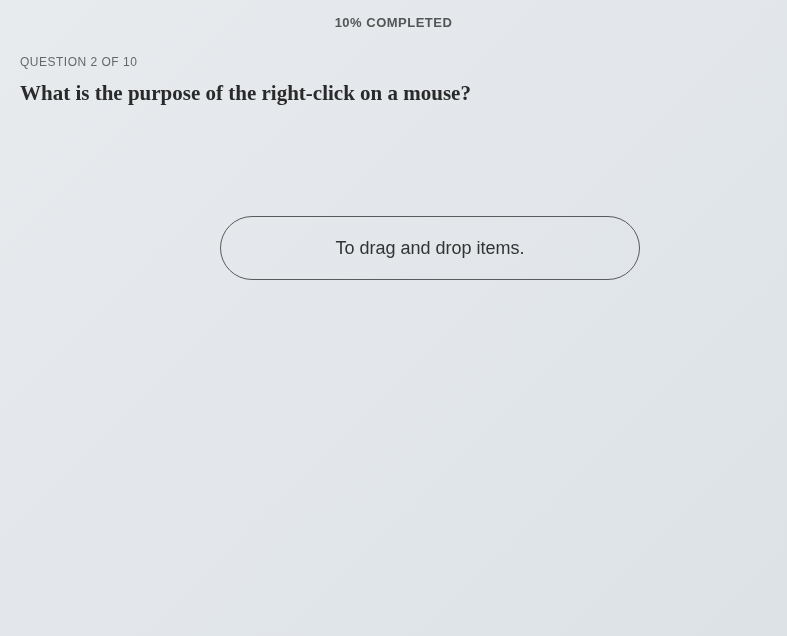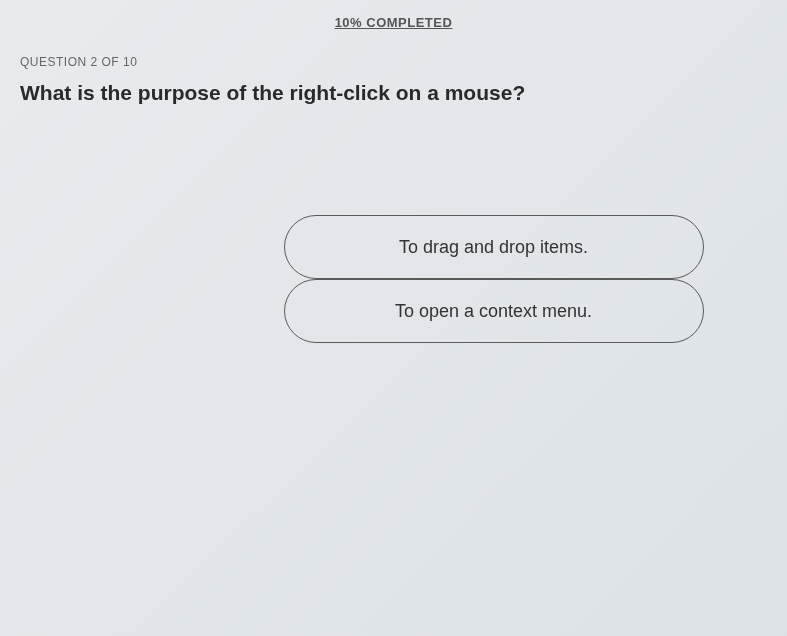--- a/index.html
+++ b/index.html
@@ -16,39 +16,39 @@
       overflow: hidden;
     }
     .progress-label {
       text-align: center;
       font-size: 13px;
       font-weight: 600;
       color: #555;
       letter-spacing: 0.5px;
       margin-bottom: 25px;
       margin-top: 5px;
-      text-decoration: underline;
     }
     .question-counter {
       font-size: 12px;
       font-weight: 500;
       color: #666;
       letter-spacing: 0.5px;
       margin-bottom: 12px;
     }
     .question-text {
       font-size: 21px;
       font-weight: 700;
       color: #2a2a2a;
       margin-bottom: 110px;
+      font-family: Liberation Serif, serif;
     }
     .options-container {
       display: flex;
       flex-direction: column;
-      align-items: center;
+      gap: 14px;
       padding-left: 200px;
     }
     .option-button {
       width: 420px;
       height: 64px;
       border: 1.5px solid #5a5a5a;
       border-radius: 32px;
       background: transparent;
       font-size: 18px;
       color: #333;
@@ -65,16 +65,13 @@
 <div class="progress-label">10% COMPLETED</div>
 
 <div class="question-counter">QUESTION 2 OF 10</div>
 
 <div class="question-text">What is the purpose of the right-click on a mouse?</div>
 
 <div class="options-container">
   <button class="option-button">
     <span>To drag and drop items.</span>
   </button>
-  <button class="option-button">
-    <span>To open a context menu.</span>
-  </button>
 </div>
 
 </body></html>

